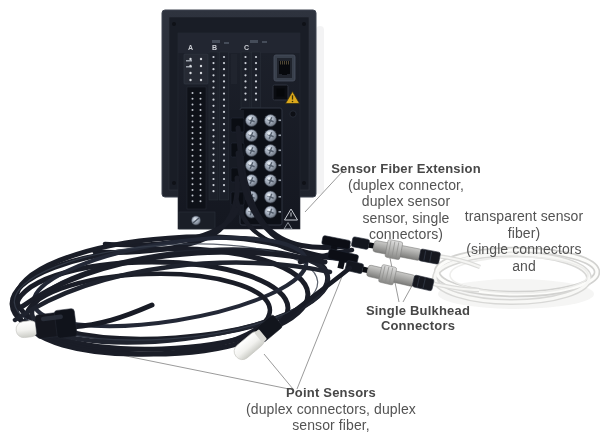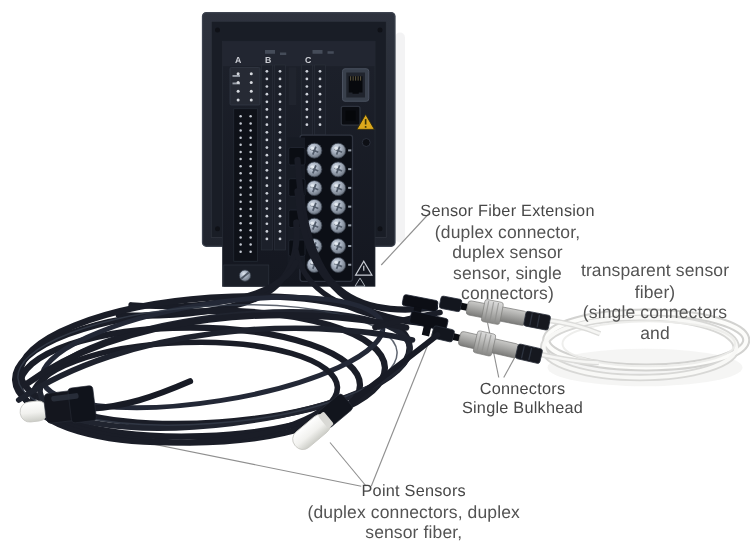--- a/index.html
+++ b/index.html
@@ -2,21 +2,21 @@
 <html><head>
 <meta charset="utf-8">
 <style>
   html,body{margin:0;padding:0;background:#ffffff;}
   #stage{
     position:relative;width:600px;height:436px;background:#ffffff;
     overflow:hidden;font-family:"Liberation Sans", sans-serif;
   }
   #art{position:absolute;left:0;top:0;}
   .callout-label{position:absolute;text-align:center;color:#4a4a4a;}
-  .callout-title{font-size:13px;font-weight:normal;letter-spacing:.2px;color:#474747;line-height:1.15;}
+  .callout-title{font-size:13px;font-weight:bold;letter-spacing:.2px;color:#474747;line-height:1.15;}
   .callout-sub{font-size:14px;color:#535353;line-height:1.18;letter-spacing:.1px;}
   #lbl-sfe{left:330px;top:162px;width:152px;}
   #lbl-loop{left:460px;top:208px;width:128px;}
   #lbl-sbc{left:362px;top:304px;width:112px;}
   #lbl-ps{left:242px;top:386px;width:178px;}
 </style>
 </head>
 <body>
 
 <div id="stage">
@@ -423,22 +423,22 @@
     <div class="callout-sub">(duplex connector, duplex sensor</div>
     <div class="callout-sub">sensor, single connectors)</div>
   </div>
 
   <div class="callout-label" id="lbl-loop">
     <div class="callout-sub">transparent sensor fiber)</div>
     <div class="callout-sub">(single connectors and</div>
   </div>
 
   <div class="callout-label" id="lbl-sbc">
+    <div class="callout-title">Single Bulkhead</div>
     <div class="callout-title">Connectors</div>
-    <div class="callout-title">Single Bulkhead</div>
   </div>
 
   <div class="callout-label" id="lbl-ps">
     <div class="callout-title">Point Sensors</div>
     <div class="callout-sub">(duplex connectors, duplex sensor fiber,</div>
   </div>
 
 </div>
 
 </body></html>

